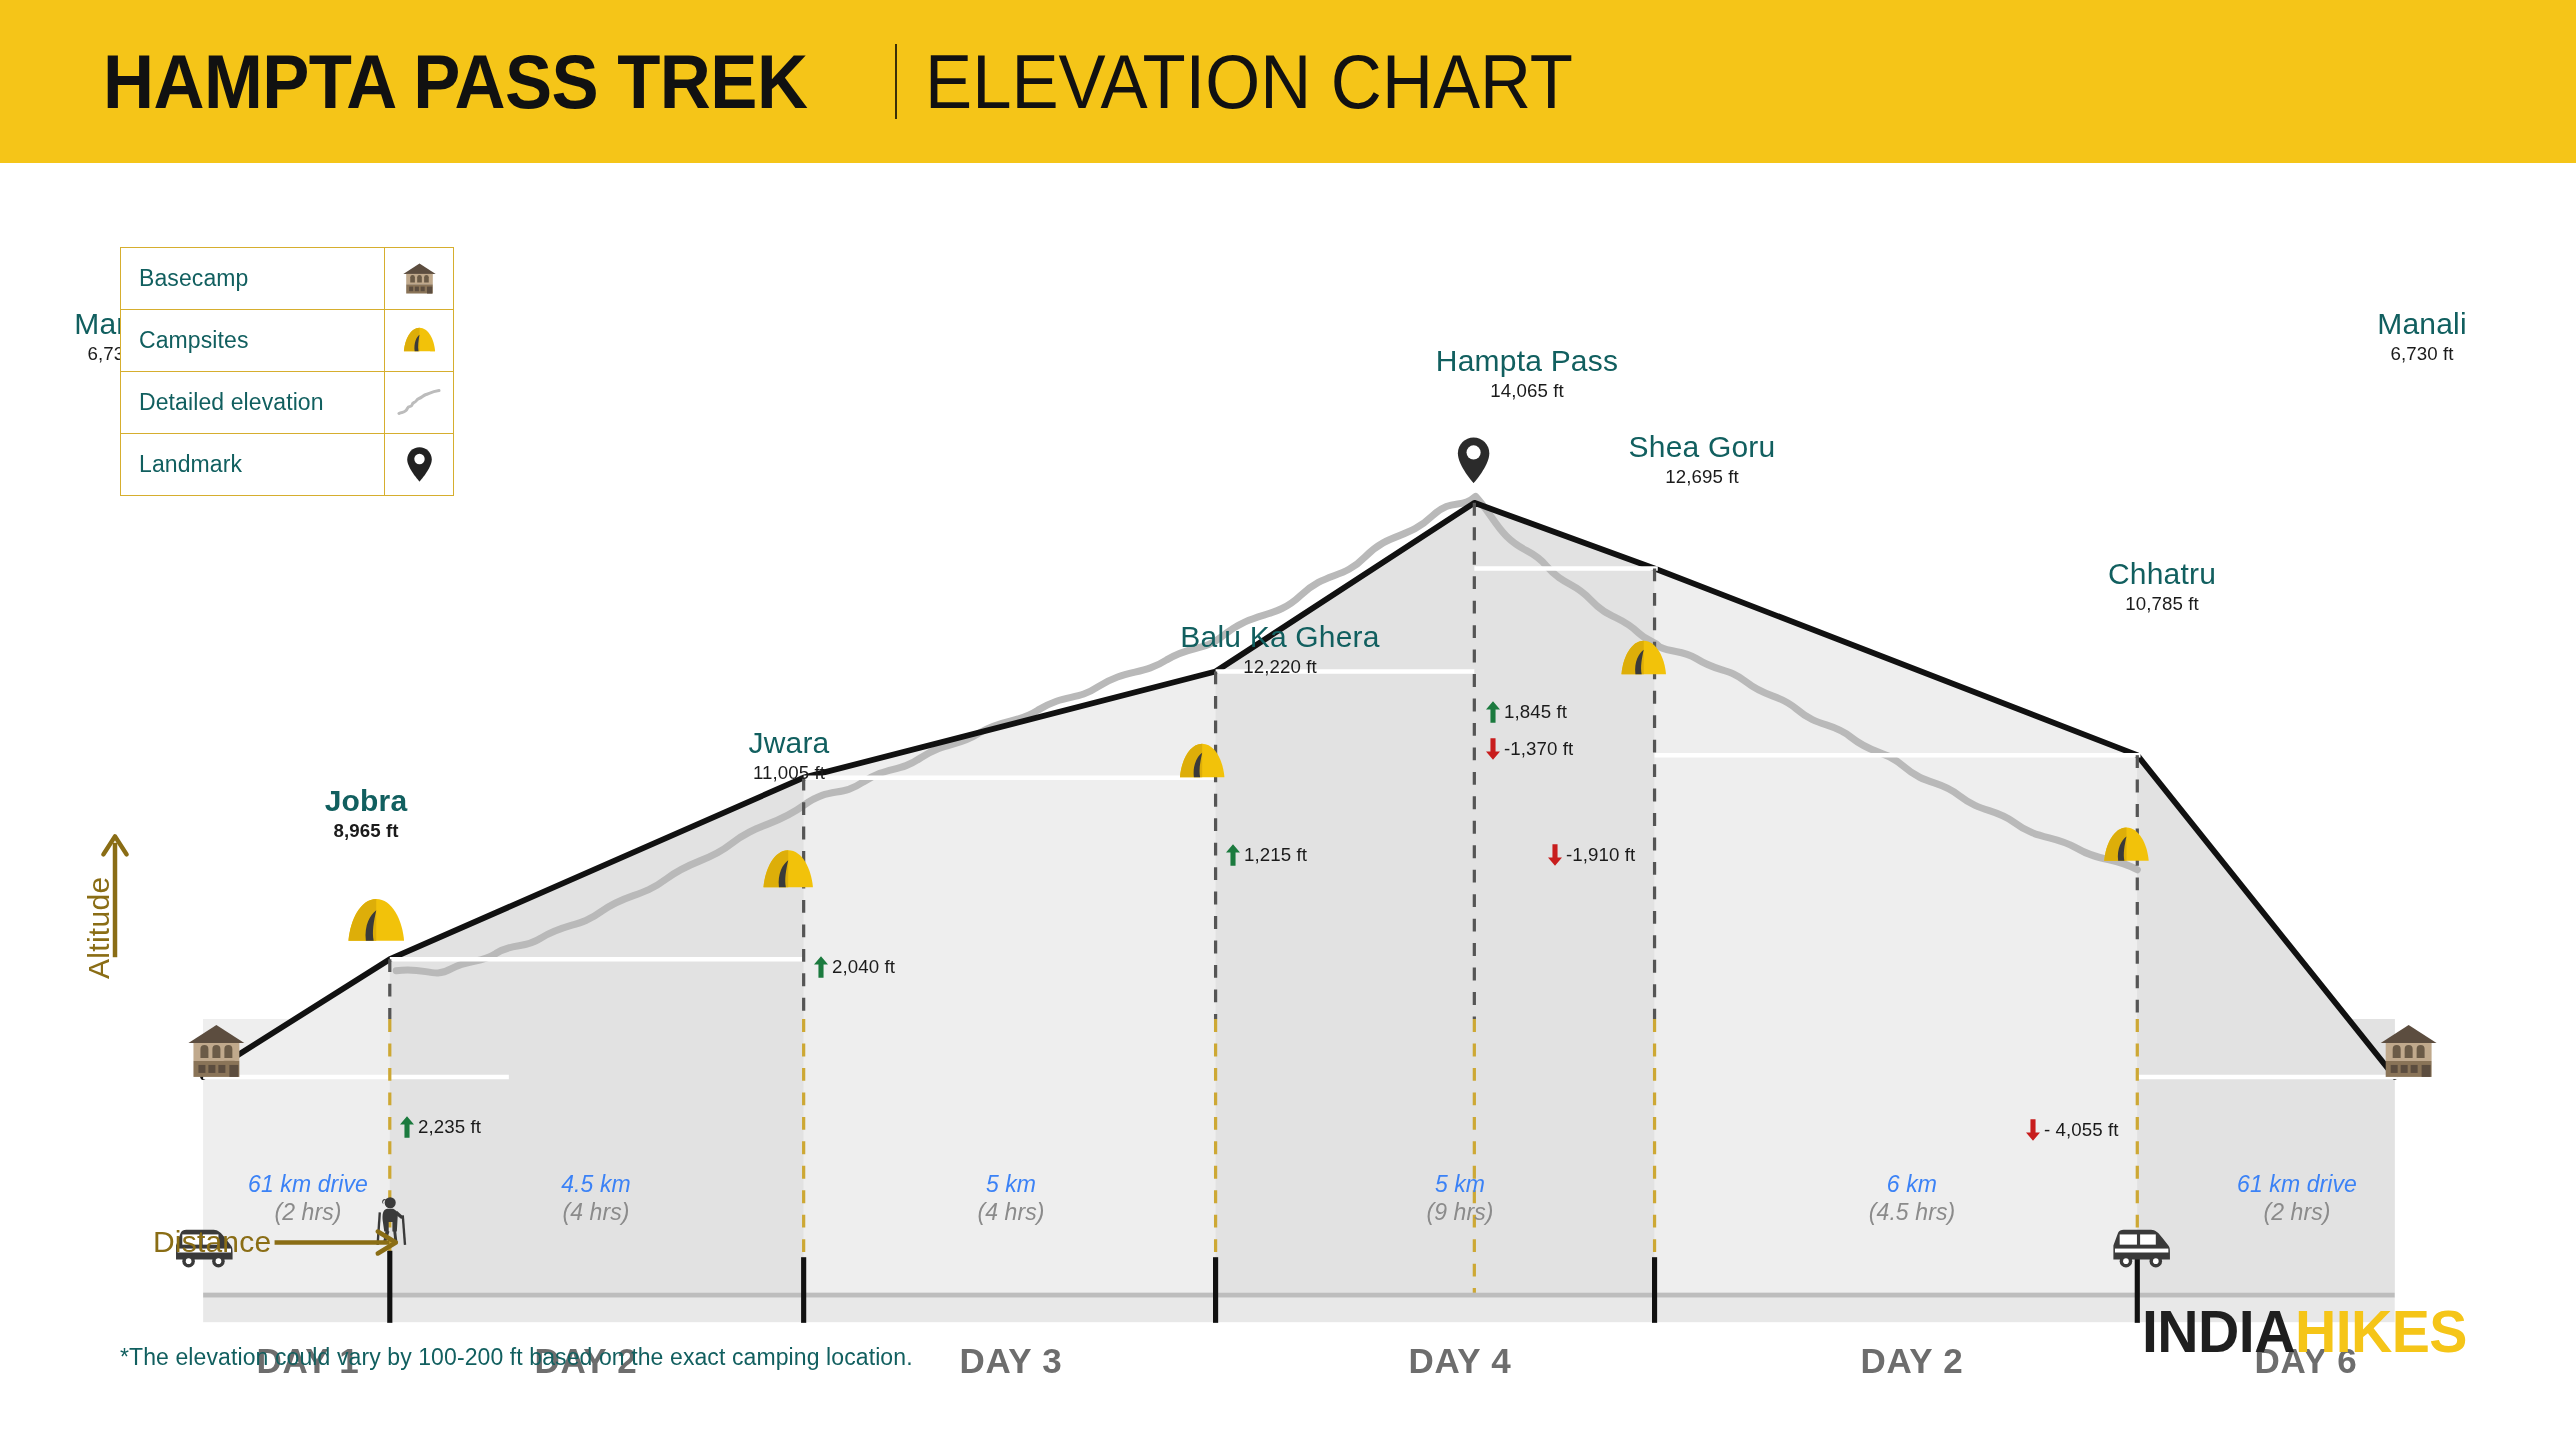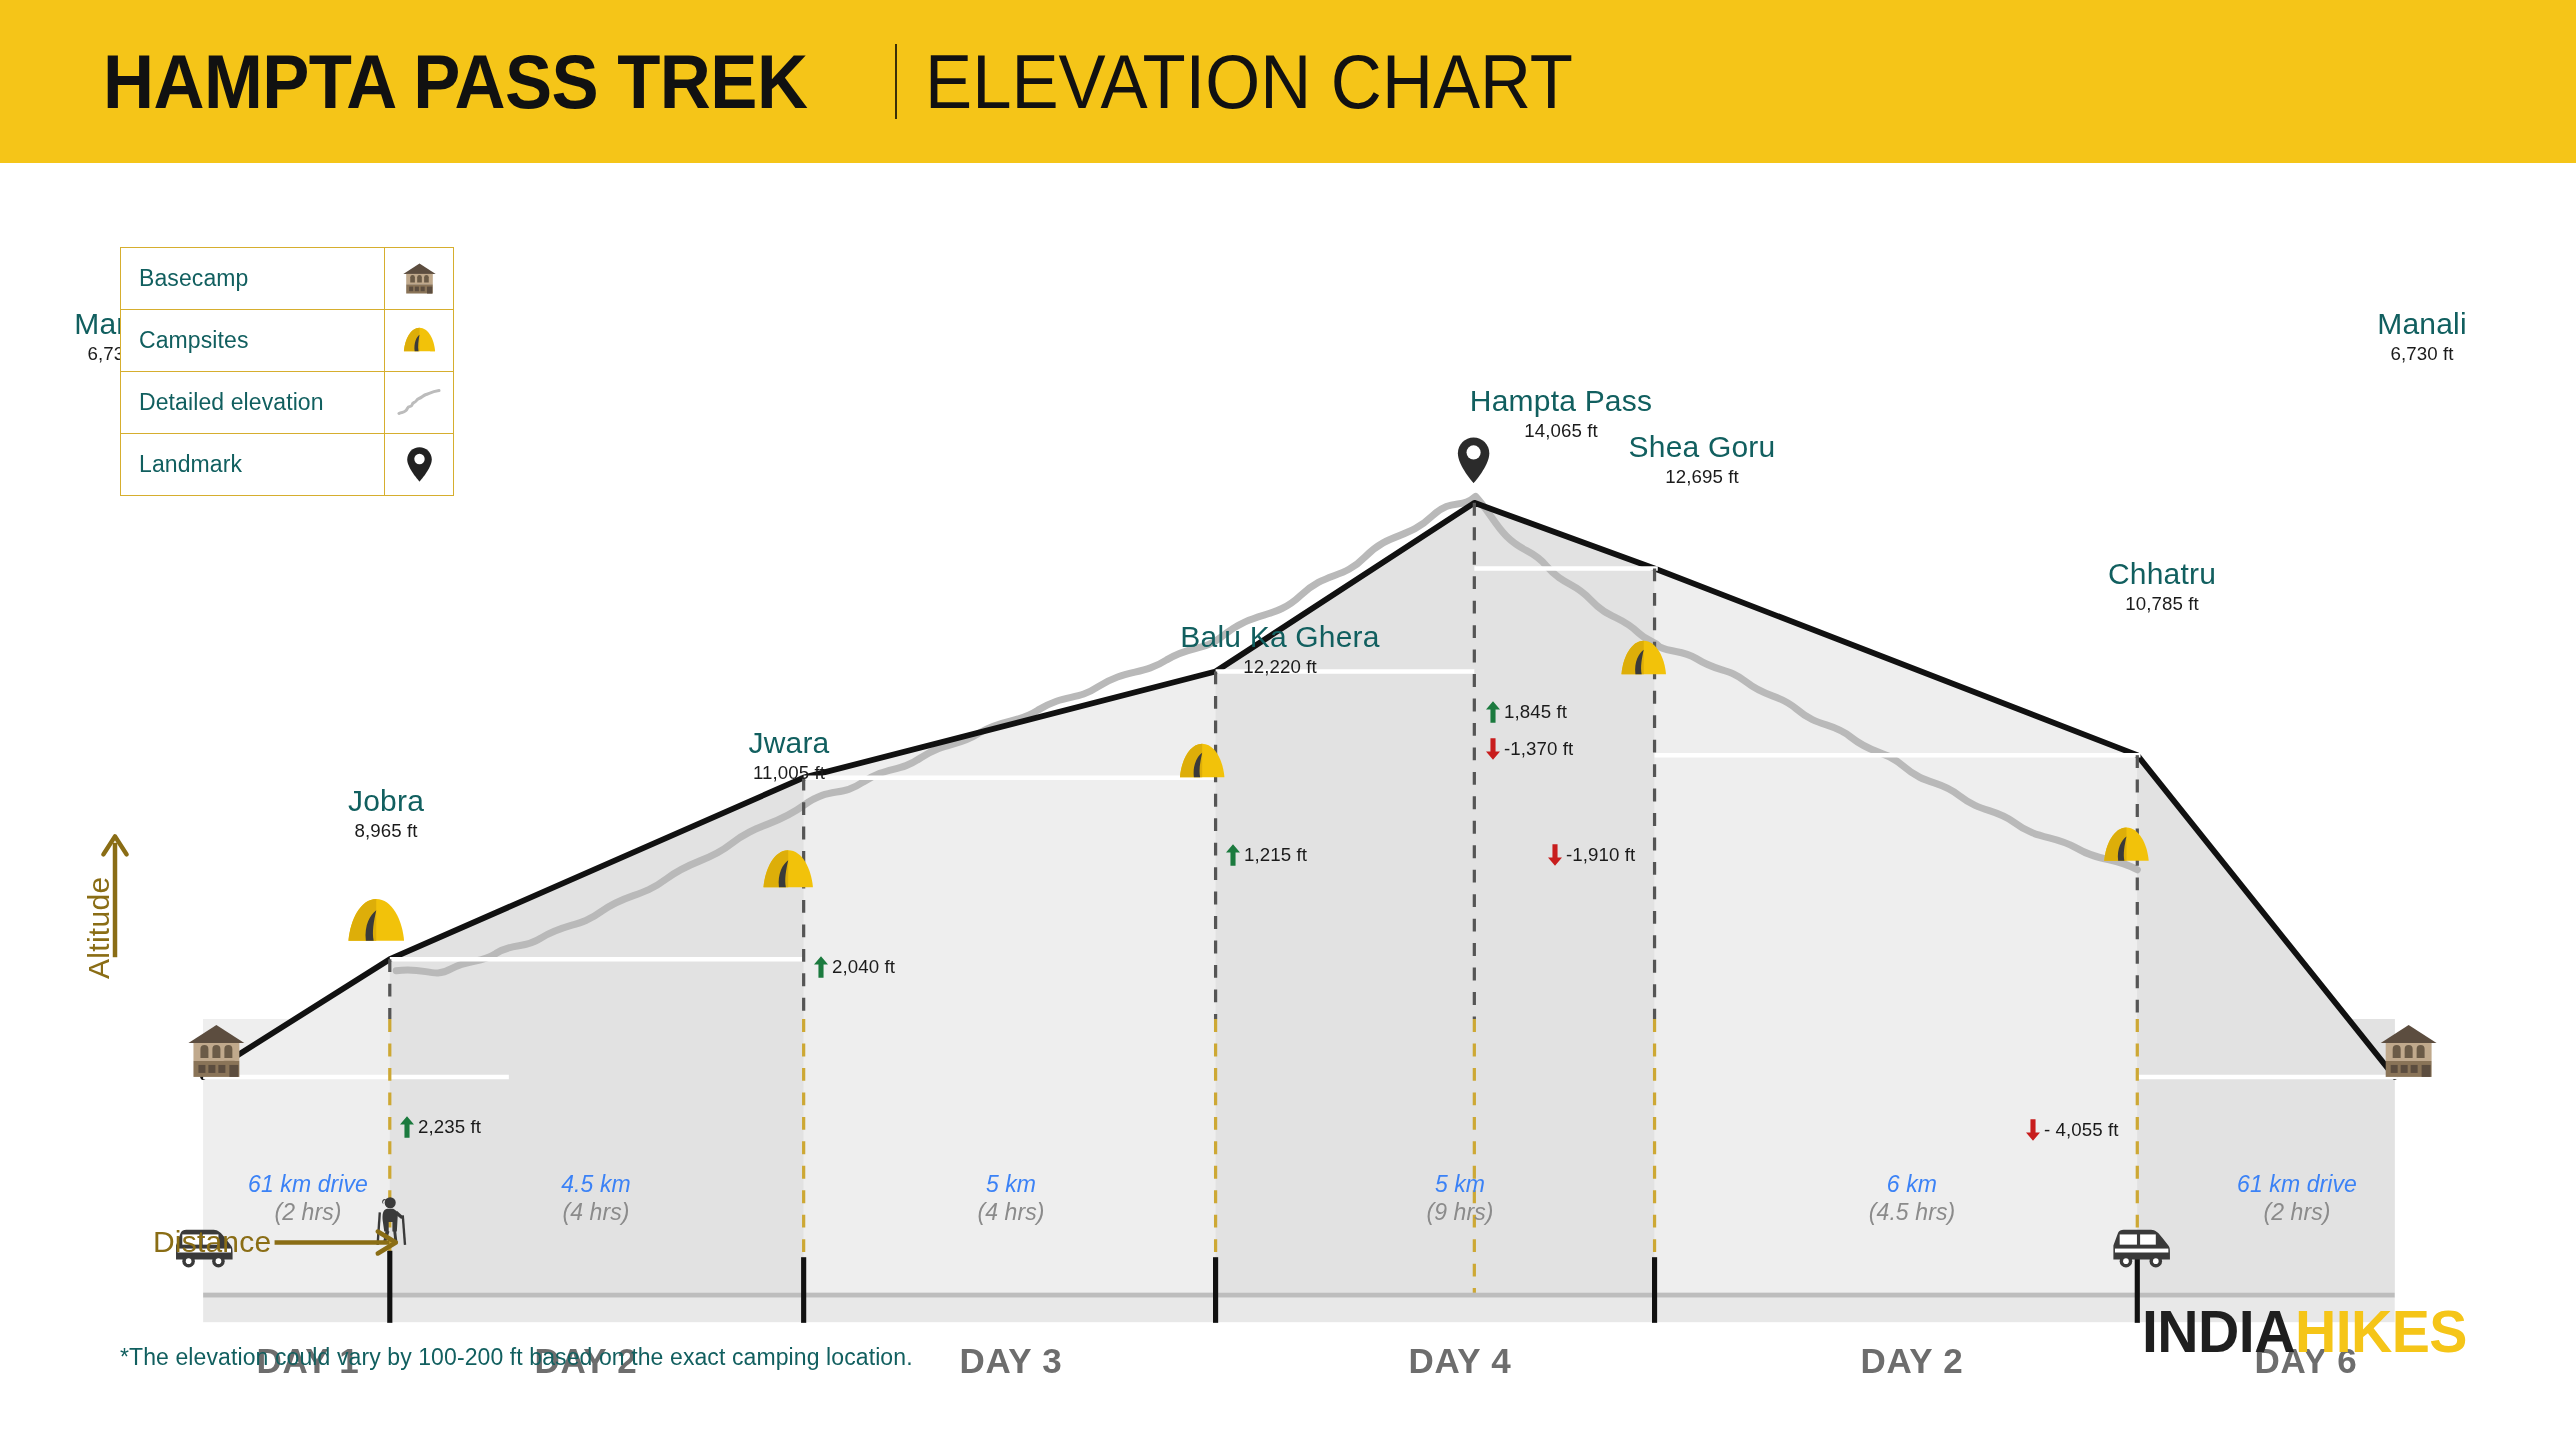--- a/index.html
+++ b/index.html
@@ -381,36 +381,36 @@
       <line x1="41" y1="26" x2="44" y2="66" stroke="#3a3a3a" stroke-width="3.2"></line>
     </g>
 
   </svg>
 
   <div class="pt-label" style="left:119px;top:145px;">
     <div class="pt-name">Manali</div>
     <div class="pt-alt">6,730 ft</div>
   </div>
 
-  <div class="pt-label" style="left:386px;top:622px;">
+  <div class="pt-label" style="left:366px;top:622px;font-weight:bold;">
     <div class="pt-name">Jobra</div>
     <div class="pt-alt">8,965 ft</div>
   </div>
 
   <div class="pt-label" style="left:789px;top:564px;">
     <div class="pt-name">Jwara</div>
     <div class="pt-alt">11,005 ft</div>
   </div>
 
   <div class="pt-label" style="left:1280px;top:458px;">
     <div class="pt-name">Balu Ka Ghera</div>
     <div class="pt-alt">12,220 ft</div>
   </div>
 
-  <div class="pt-label" style="left:1561px;top:182px;margin-top:40px;">
+  <div class="pt-label" style="left:1527px;top:182px;">
     <div class="pt-name">Hampta Pass</div>
     <div class="pt-alt">14,065 ft</div>
   </div>
 
   <div class="pt-label" style="left:1702px;top:268px;">
     <div class="pt-name">Shea Goru</div>
     <div class="pt-alt">12,695 ft</div>
   </div>
 
   <div class="pt-label" style="left:2162px;top:395px;">

